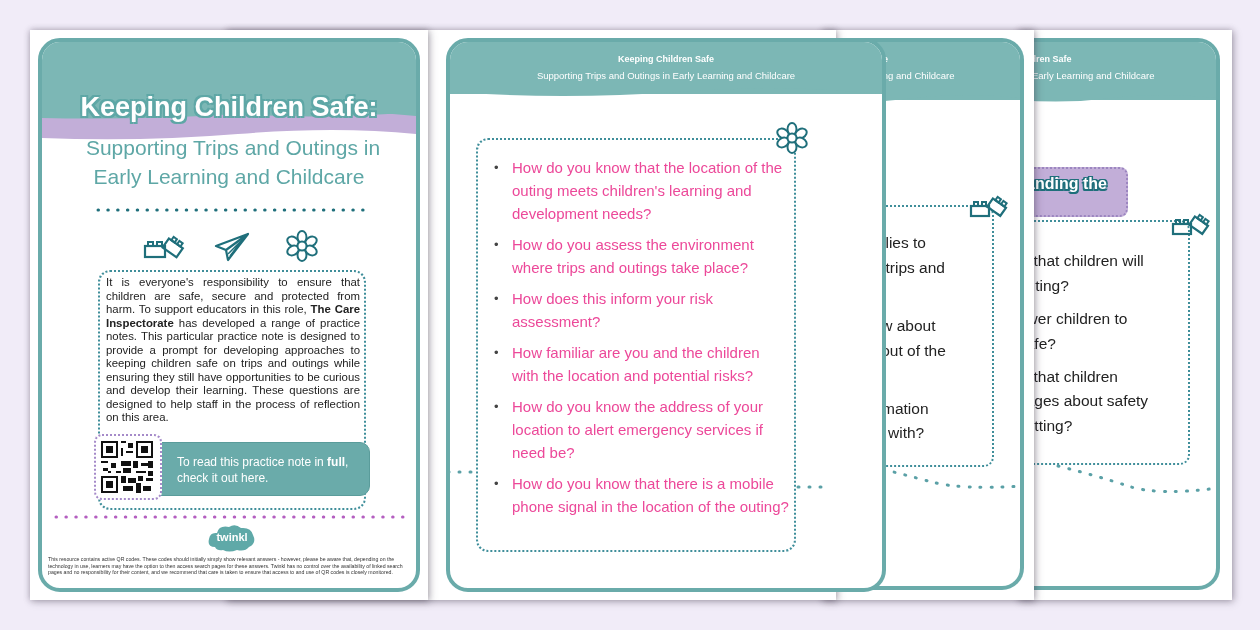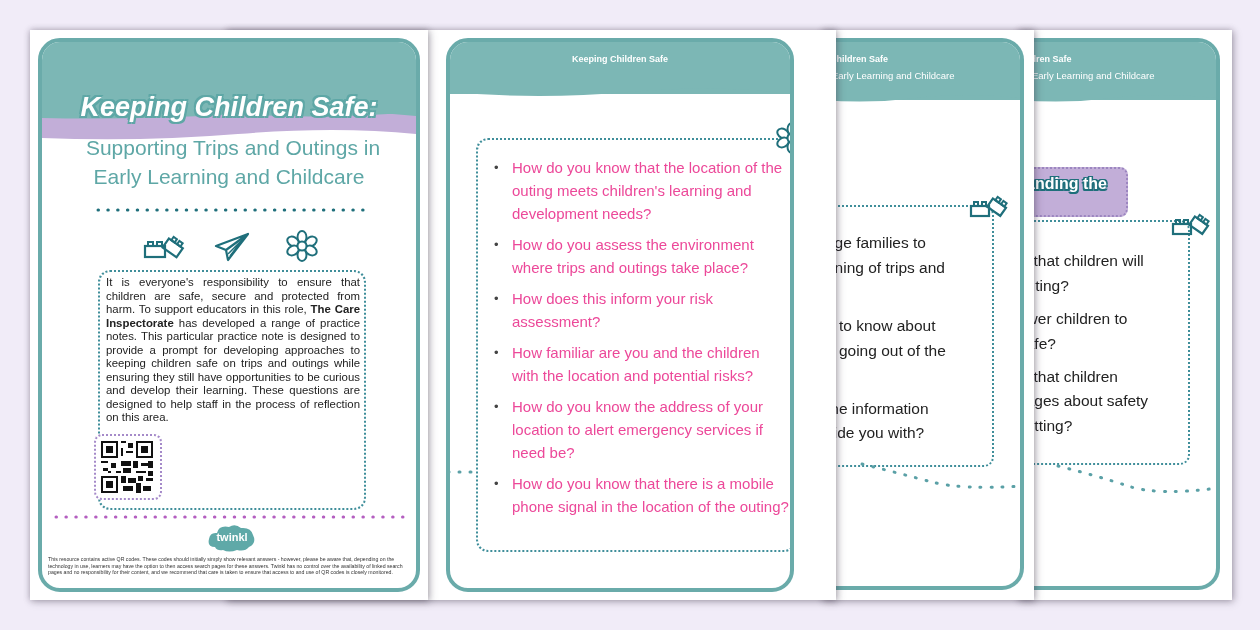--- a/index.html
+++ b/index.html
@@ -145,26 +145,27 @@
       <div style="position:absolute; left:4px; top:166px; font-size:15.5px; color:#222; white-space:nowrap;">the information</div>
       <div style="position:absolute; left:4px; top:190px; font-size:15.5px; color:#222; white-space:nowrap;">vide you with?</div>
     </div>
     <svg class="icon" style="left:0; top:418px;" width="200" height="40" viewBox="0 0 200 40">
       <path d="M40 4 Q80 14 110 22 T200 26" fill="none" stroke="#5aa0a6" stroke-width="3" stroke-dasharray="1 10" stroke-linecap="round"></path>
     </svg>
   </div>
 </div>
 
 <div class="sheet" style="left:226px; top:30px; width:610px; height:570px;">
-  <div class="card" style="left:220px; top:8px; width:348px; height:554px;">
+  <div class="card" style="left:220px; top:8px; width:440px; height:554px;">
     <div class="teal-top" style="height:52px;"></div>
     <svg class="wave" style="top:42px;" width="382" height="20" viewBox="0 0 382 20" preserveAspectRatio="none">
         <path d="M0 0 H382 V10 Q300 0 200 8 T0 8 Z" fill="#7cb7b5"></path>
       </svg>
     <div class="header-small-title" style="top:12px;">Keeping Children Safe</div>
+    <div class="header-small-sub" style="top:28px;">Supporting Trips and Outings in Early Learning and Childcare</div>
 
 
     <div class="dotted-box" style="left:26px; top:96px; width:320px; height:414px;"></div>
     <svg class="icon" style="left:326px; top:80px;" width="32" height="32" viewBox="0 0 32 32">
       <g fill="#ffffff" stroke="#1f6f7b" stroke-width="2">
         <ellipse cx="16" cy="7" rx="4.5" ry="6"></ellipse>
         <ellipse cx="16" cy="25" rx="4.5" ry="6"></ellipse>
         <ellipse cx="7" cy="11.5" rx="6" ry="4.5" transform="rotate(30 7 11.5)"></ellipse>
         <ellipse cx="25" cy="11.5" rx="6" ry="4.5" transform="rotate(-30 25 11.5)"></ellipse>
         <ellipse cx="7" cy="20.5" rx="6" ry="4.5" transform="rotate(-30 7 20.5)"></ellipse>
@@ -191,21 +192,21 @@
   </div>
 </div>
 
 <div class="sheet" style="left:30px; top:30px; width:398px; height:570px;">
   <div class="card" style="left:8px; top:8px; width:382px; height:554px;">
     <div class="teal-top" style="height:80px;"></div>
     <svg class="wave" style="top:62px;" width="382" height="42" viewBox="0 0 382 42" preserveAspectRatio="none">
       <path d="M0 12 Q120 4 200 10 T382 8 V30 Q300 22 200 30 T0 34 Z" fill="#c2aed8"></path>
       <path d="M0 0 H382 V12 Q300 4 200 10 T0 14 Z" fill="#7cb7b5"></path>
     </svg>
-    <div style="position:absolute; left:0; right:0; top:50px; text-align:center; font-weight:bold; font-size:27px; color:#ffffff; text-shadow:-2px -2px 0 #5ea7a6, 2px -2px 0 #5ea7a6, -2px 2px 0 #5ea7a6, 2px 2px 0 #5ea7a6;font-style:italic;">Keeping Children Safe:</div>
+    <div style="position:absolute; left:0; right:0; top:50px; text-align:center; font-weight:bold; font-size:27px; color:#ffffff; text-shadow:-2px -2px 0 #5ea7a6, 2px -2px 0 #5ea7a6, -2px 2px 0 #5ea7a6, 2px 2px 0 #5ea7a6;">Keeping Children Safe:</div>
     <div style="position:absolute; left:0; right:0; top:94px; text-align:center; font-size:21px; color:#5ea7a6;padding-left:8px;">Supporting Trips and Outings in</div>
     <div style="position:absolute; left:0; right:0; top:123px; text-align:center; font-size:21px; color:#5ea7a6;">Early Learning and Childcare</div>
 
     <svg class="icon" style="left:54px; top:164px;" width="276" height="8" viewBox="0 0 276 8">
         <line x1="2" y1="4" x2="274" y2="4" stroke="#1f6f7b" stroke-width="3" stroke-dasharray="0.5 9.3" stroke-linecap="round"></line>
       </svg>
 
     <svg class="icon" style="left:100px; top:190px;" width="44" height="30" viewBox="0 0 44 30">
       <rect x="3" y="14" width="20" height="11" fill="none" stroke="#1f6f7b" stroke-width="2.2"></rect>
       <rect x="6" y="10" width="5" height="4" fill="none" stroke="#1f6f7b" stroke-width="2"></rect>
@@ -230,20 +231,23 @@
         <ellipse cx="25" cy="20.5" rx="6" ry="4.5" transform="rotate(30 25 20.5)"></ellipse>
         <circle cx="16" cy="16" r="4.5"></circle>
       </g>
     </svg>
 
     <div class="dotted-box" style="left:56px; top:228px; width:268px; height:240px;"></div>
     <p style="position:absolute; left:64px; top:234px; width:254px; font-size:11.4px; line-height:13.5px; color:#222; text-align:justify;">
       <span>It is everyone's responsibility to ensure that children are safe, secure and protected from harm. To support educators in this role, </span><strong>The Care Inspectorate</strong><span> has developed a range of practice notes. This particular practice note is designed to provide a prompt for developing approaches to keeping children safe on trips and outings while ensuring they still have opportunities to be curious and develop their learning. These questions are designed to help staff in the process of reflection on this area.</span>
     </p>
 
+    <div style="position:absolute; left:96px; top:400px; width:232px; height:54px; background:#6aabaa; border-radius:10px; color:#ffffff; font-size:12px; line-height:16px; padding:11px 14px 0 38px; border:1px solid #5a9c9b;">
+      <span>To read this practice note in </span><strong>full</strong><span>, check it out here.</span>
+    </div>
     <div style="position:absolute; left:52px; top:392px; width:68px; height:66px; background:#ffffff; border:2.5px dotted #a58ac9; border-radius:8px; padding:5px;">
       <svg width="52" height="52" viewBox="0 0 21 21" shape-rendering="crispEdges">
         <rect width="21" height="21" fill="#fff"></rect>
         <g fill="#111">
           <rect x="0" y="0" width="7" height="7"></rect>
             <rect x="1" y="1" width="5" height="5" fill="#fff"></rect>
             <rect x="2" y="2" width="3" height="3"></rect>
           <rect x="14" y="0" width="7" height="7"></rect>
             <rect x="15" y="1" width="5" height="5" fill="#fff"></rect>
             <rect x="16" y="2" width="3" height="3"></rect>

